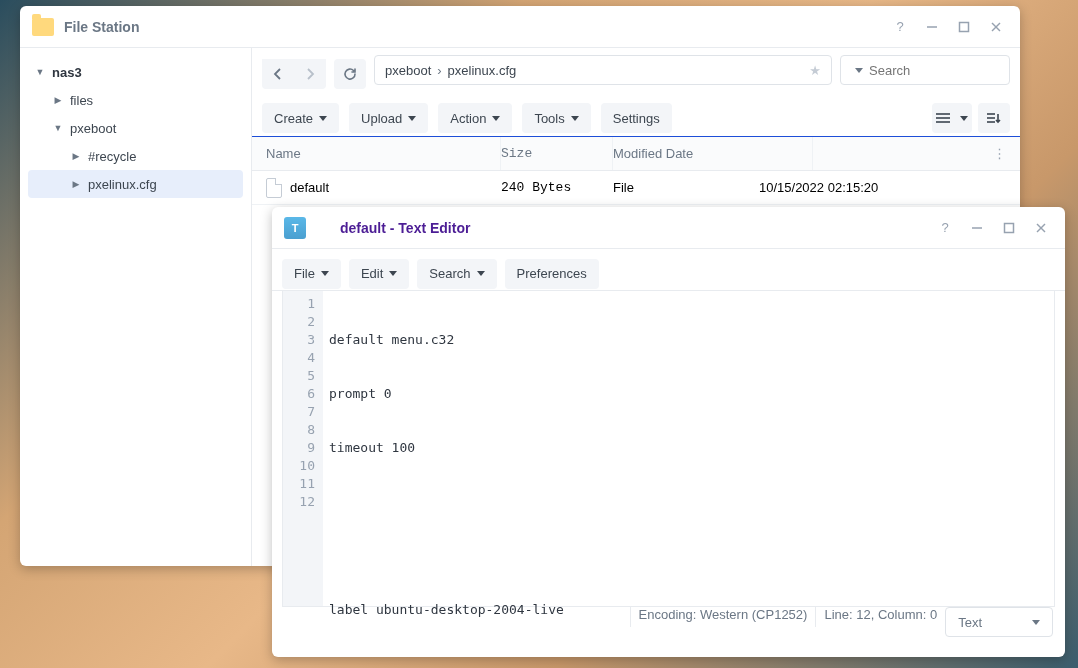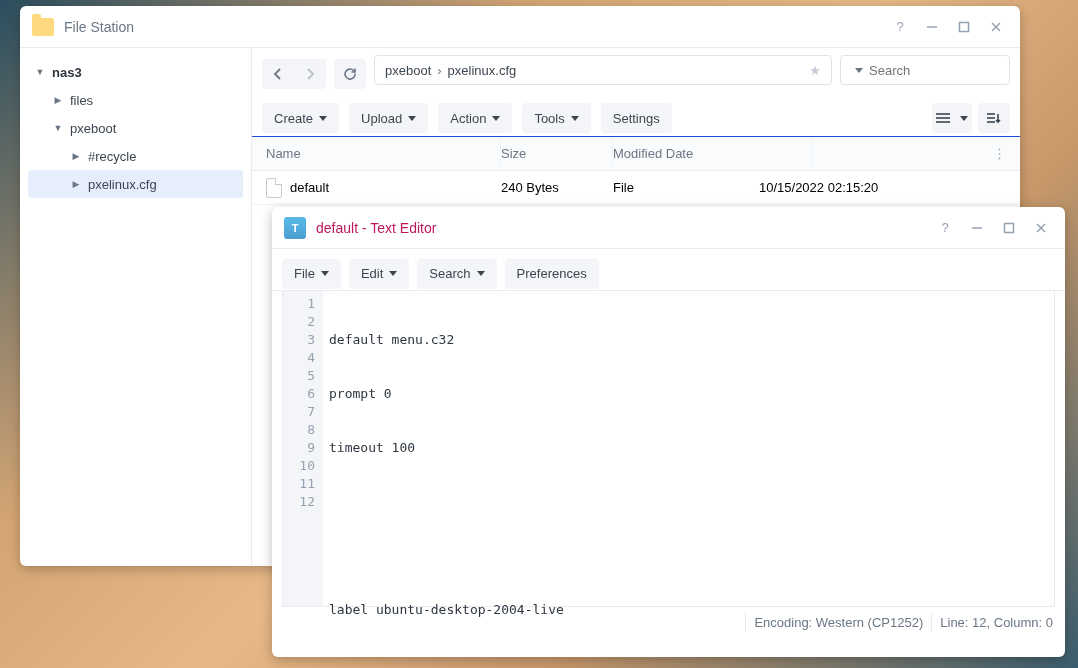--- a/index.html
+++ b/index.html
@@ -5,22 +5,22 @@
 * { margin: 0; padding: 0; box-sizing: border-box; }
 body { font-family: -apple-system, BlinkMacSystemFont, "Segoe UI", Arial, sans-serif; font-size: 13px; background: linear-gradient(135deg, #2a4d5e 0%, #d4a574 30%, #e8b888 50%, #c8986a 70%, #3a5d6e 100%); width: 1078px; height: 668px; position: relative; overflow: hidden; }
 
 .window { background: #fff; border-radius: 6px; box-shadow: 0 3px 12px rgba(0,0,0,0.25); position: absolute; }
 .file-station { top: 6px; left: 20px; width: 1000px; height: 560px; }
 .text-editor { top: 207px; left: 272px; width: 793px; height: 450px; }
 
 
 .titlebar { height: 42px; display: flex; align-items: center; padding: 0 12px; border-bottom: 1px solid #e8ebef; }
 .titlebar .icon-slot { width: 22px; height: 22px; margin-right: 10px; display: flex; align-items: center; justify-content: center; }
-.titlebar .title { color: #6b7785; font-weight: 400; font-size: 14px; flex: 1; }
-.titlebar .title.dark { color: #be185d; }
+.titlebar .title { color: #6b7785; font-weight: 700; font-size: 14px; flex: 1; }
+.titlebar .title.dark { color: #4c1d95; margin-left: 24px; }
 .titlebar .ctrlbtn { width: 24px; height: 24px; display: flex; align-items: center; justify-content: center; margin-left: 8px; cursor: pointer; color: #97a2b0; border-radius: 3px; }
 
 
 .fs-body { display: flex; height: calc(100% - 42px); }
 .fs-sidebar { width: 232px; border-right: 1px solid #e8ebef; padding: 10px 8px; overflow: auto; }
 .fs-main { flex: 1; display: flex; flex-direction: column; }
 
 .tree-row { display: flex; align-items: center; height: 28px; padding: 0 6px; border-radius: 4px; cursor: pointer; color: #3d4650; }
 .tree-row.selected { background: #e7eefb; }
 .tree-row .arrow { width: 12px; height: 12px; margin-right: 6px; display: flex; align-items: center; justify-content: center; color: #6b7785; font-size: 9px; }
@@ -44,36 +44,36 @@
 
 .fs-actionbar { height: 44px; display: flex; align-items: center; padding: 0 10px; gap: 10px; }
 .fs-actionbar .right { margin-left: auto; display: flex; gap: 6px; }
 
 
 .fs-table { border-top: 1px solid #1d4ed8; }
 .fs-row { display: flex; height: 34px; align-items: center; border-bottom: 1px solid #eff2f5; padding: 0 14px; }
 .fs-row.header { color: #6b7785; font-weight: 400; background: #fafbfc; border-bottom: 1px solid #e8ebef; }
 .fs-row.header .col { border-right: 1px solid #eff2f5; height: 100%; display: flex; align-items: center; }
 .col-name { width: 235px; display: flex; align-items: center; gap: 8px; }
-.col-size { width: 112px; }
+.col-size { width: 112px; font-family: Liberation Mono, monospace; }
 .col-type { width: 146px; }
 .col-date { width: 200px; }
 .col-menu { margin-left: auto; color: #97a2b0; cursor: pointer; }
 .file-icon { width: 16px; height: 20px; border: 1px solid #c5ccd5; border-radius: 2px; position: relative; }
 .file-icon::after { content: ""; position: absolute; top: -1px; right: -1px; width: 6px; height: 6px; border-left: 1px solid #c5ccd5; border-bottom: 1px solid #c5ccd5; background: #fff; }
 .caret-down { width: 0; height: 0; border-left: 4px solid transparent; border-right: 4px solid transparent; border-top: 5px solid currentColor; display: inline-block; }
 
 
 .te-toolbar { height: 42px; display: flex; align-items: center; padding: 0 10px; gap: 8px; border-bottom: 1px solid #e8ebef; }
 .te-body { flex: 1; display: flex; font-family: "Menlo", "Consolas", monospace; font-size: 13px; line-height: 18px; border-left: 1px solid #e8ebef; border-right: 1px solid #e8ebef; border-bottom: 1px solid #e8ebef; margin: 0 10px; height: calc(100% - 42px - 42px - 50px); }
 .gutter { width: 40px; background: #f3f5f8; color: #97a2b0; text-align: right; padding: 4px 8px 4px 0; }
 .gutter div { height: 18px; }
 .code-area { flex: 1; padding: 4px 6px; white-space: pre; color: #2f3640; position: relative; }
 .code-area .line { height: 18px; }
-.te-status { height: 40px; display: flex; align-items: center; justify-content: flex-end; padding: 0 12px 10px; gap: 8px; color: #6b7785; }
+.te-status { height: 40px; display: flex; justify-content: flex-end; padding: 0 12px 10px; gap: 8px; color: #6b7785; }
 .te-status .sep { height: 20px; width: 1px; background: #e8ebef; }
 .select-box { border: 1px solid #dfe3e8; border-radius: 4px; height: 30px; padding: 0 12px; display: flex; align-items: center; gap: 50px; cursor: pointer; }
 
 
 .folder-icon { width: 22px; height: 18px; background: #ffd97d; border-radius: 2px; position: relative; }
 .folder-icon::before { content: ""; position: absolute; top: -4px; left: 0; width: 9px; height: 5px; background: #ffd97d; border-radius: 2px 2px 0 0; }
 .te-app-icon { width: 22px; height: 22px; background: linear-gradient(#5ab8e8,#4a9fd0); border-radius: 3px; position: relative; display: flex; align-items: center; justify-content: center; color: #fff; font-size: 11px; font-weight: bold; }
 svg { display: block; }
 </style>
 </head>
@@ -288,14 +288,18 @@
       
       
       
     </div>
   </div>
   <div class="te-status">
     <div class="sep"></div>
     <span>Encoding: Western (CP1252)</span>
     <div class="sep"></div>
     <span>Line: 12, Column: 0</span>
+    <div class="select-box">
+      <span>Text</span>
+      <span class="caret-down"></span>
+    </div>
   </div>
 </div>
 
 </body></html>

